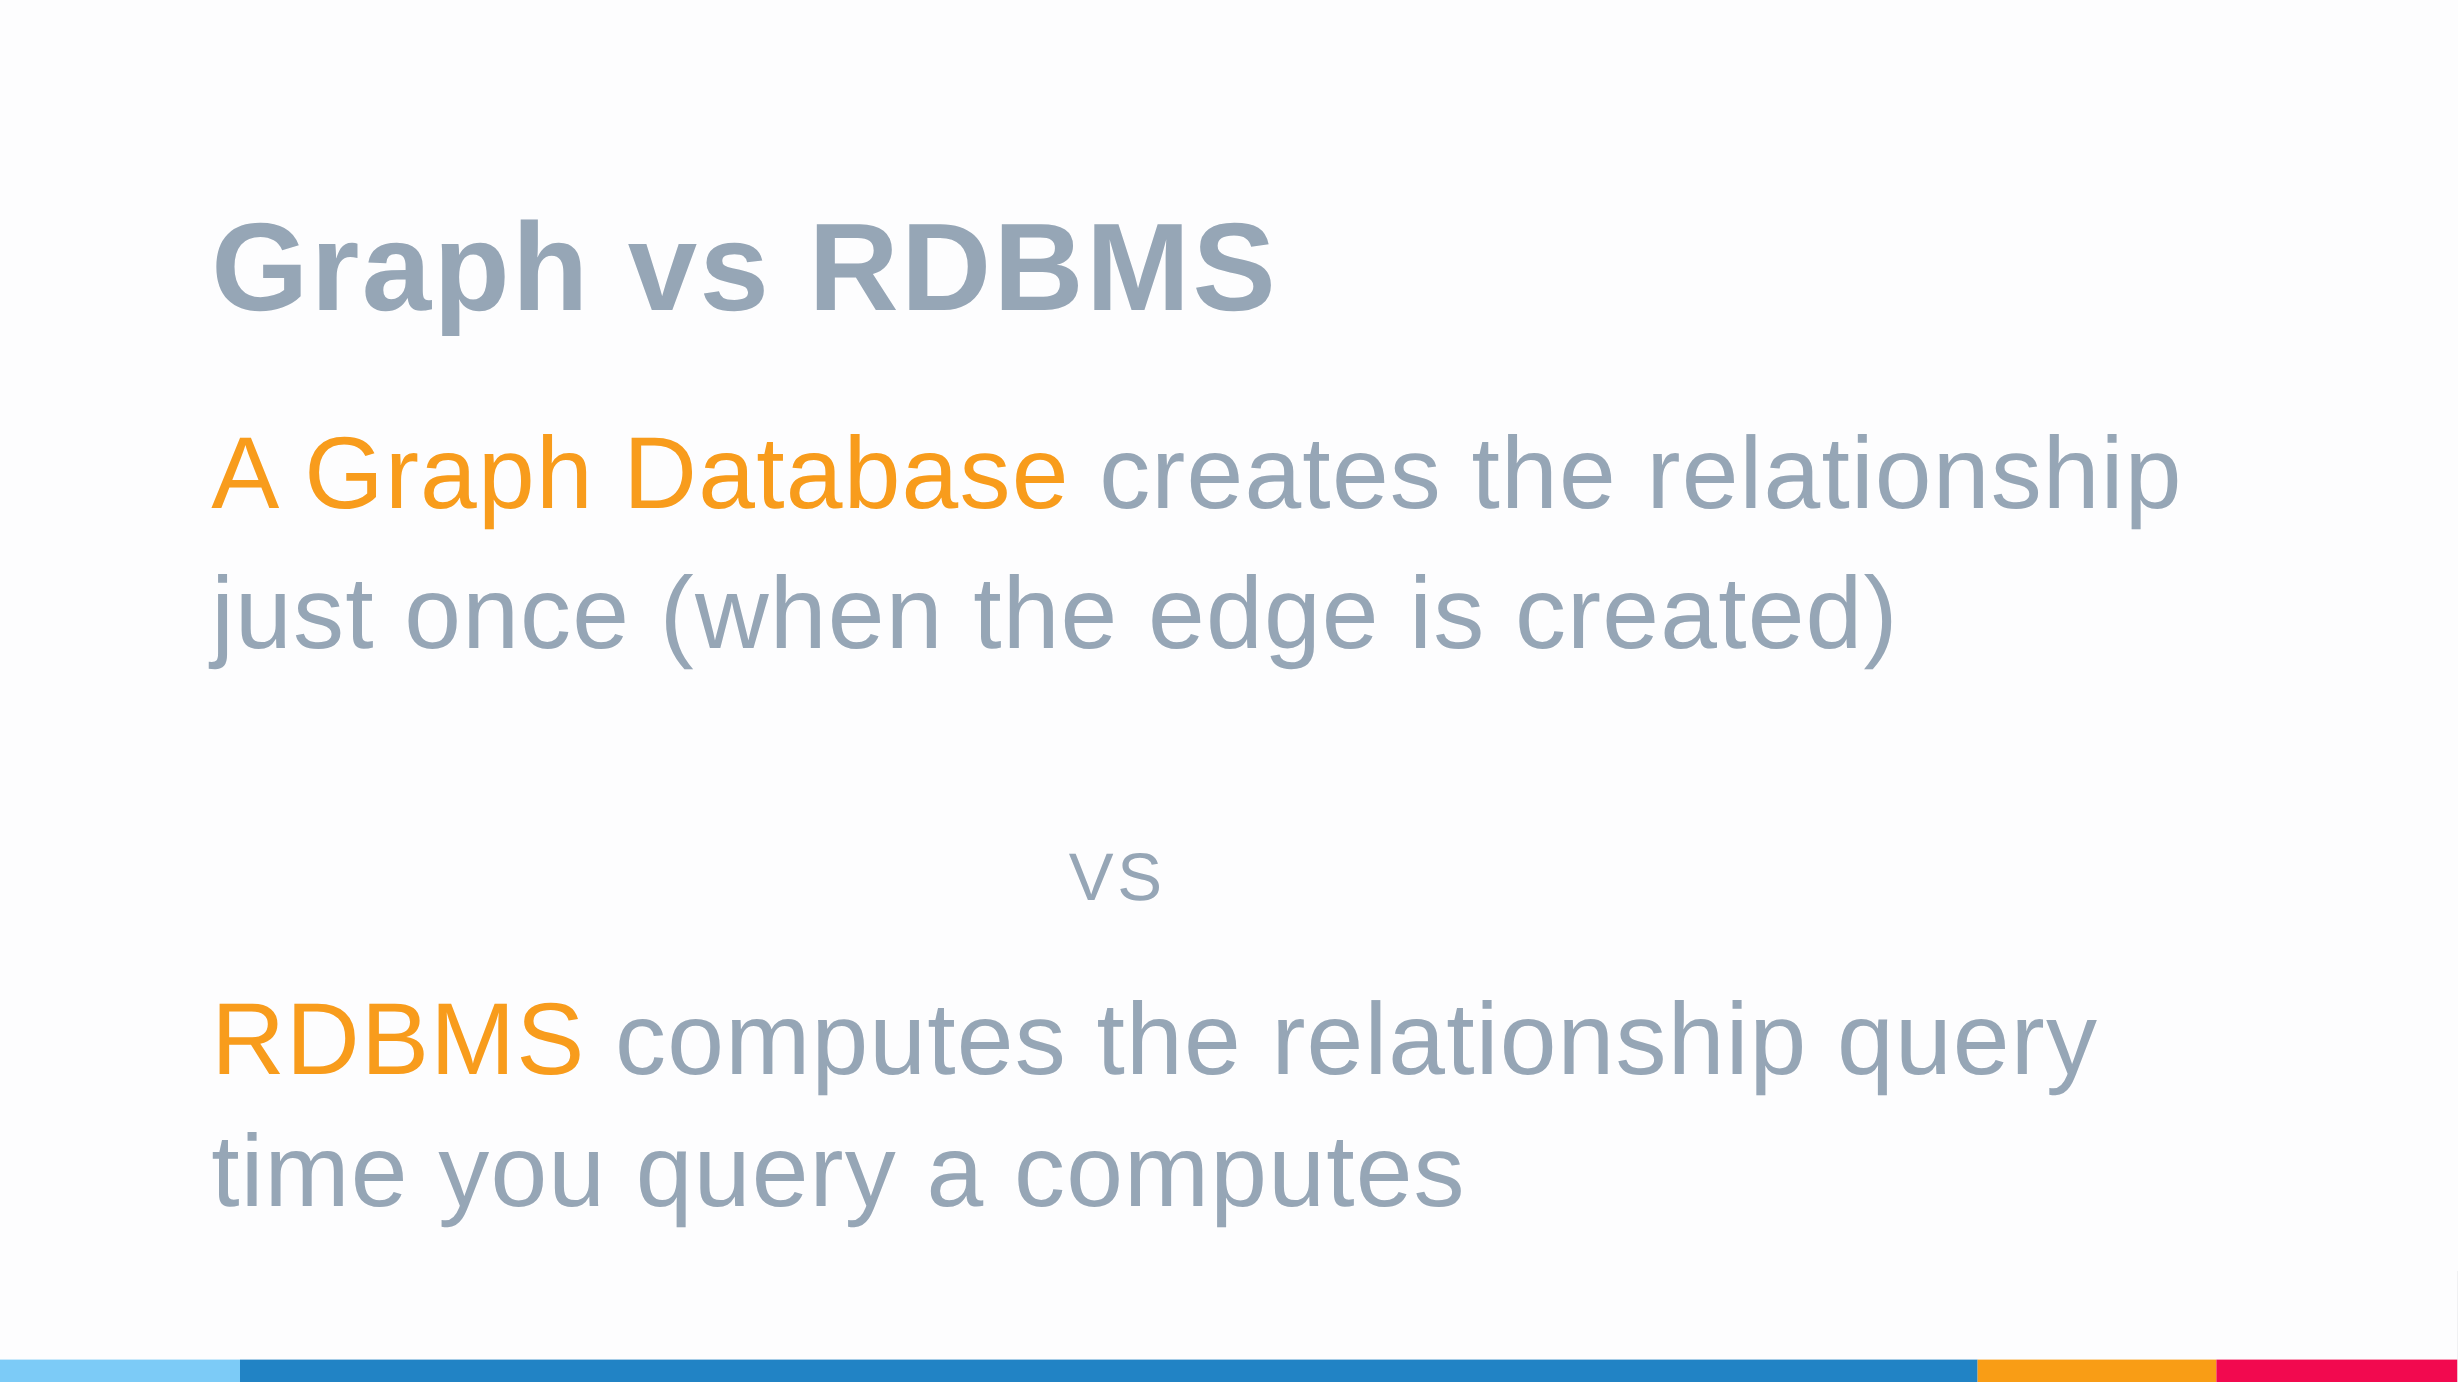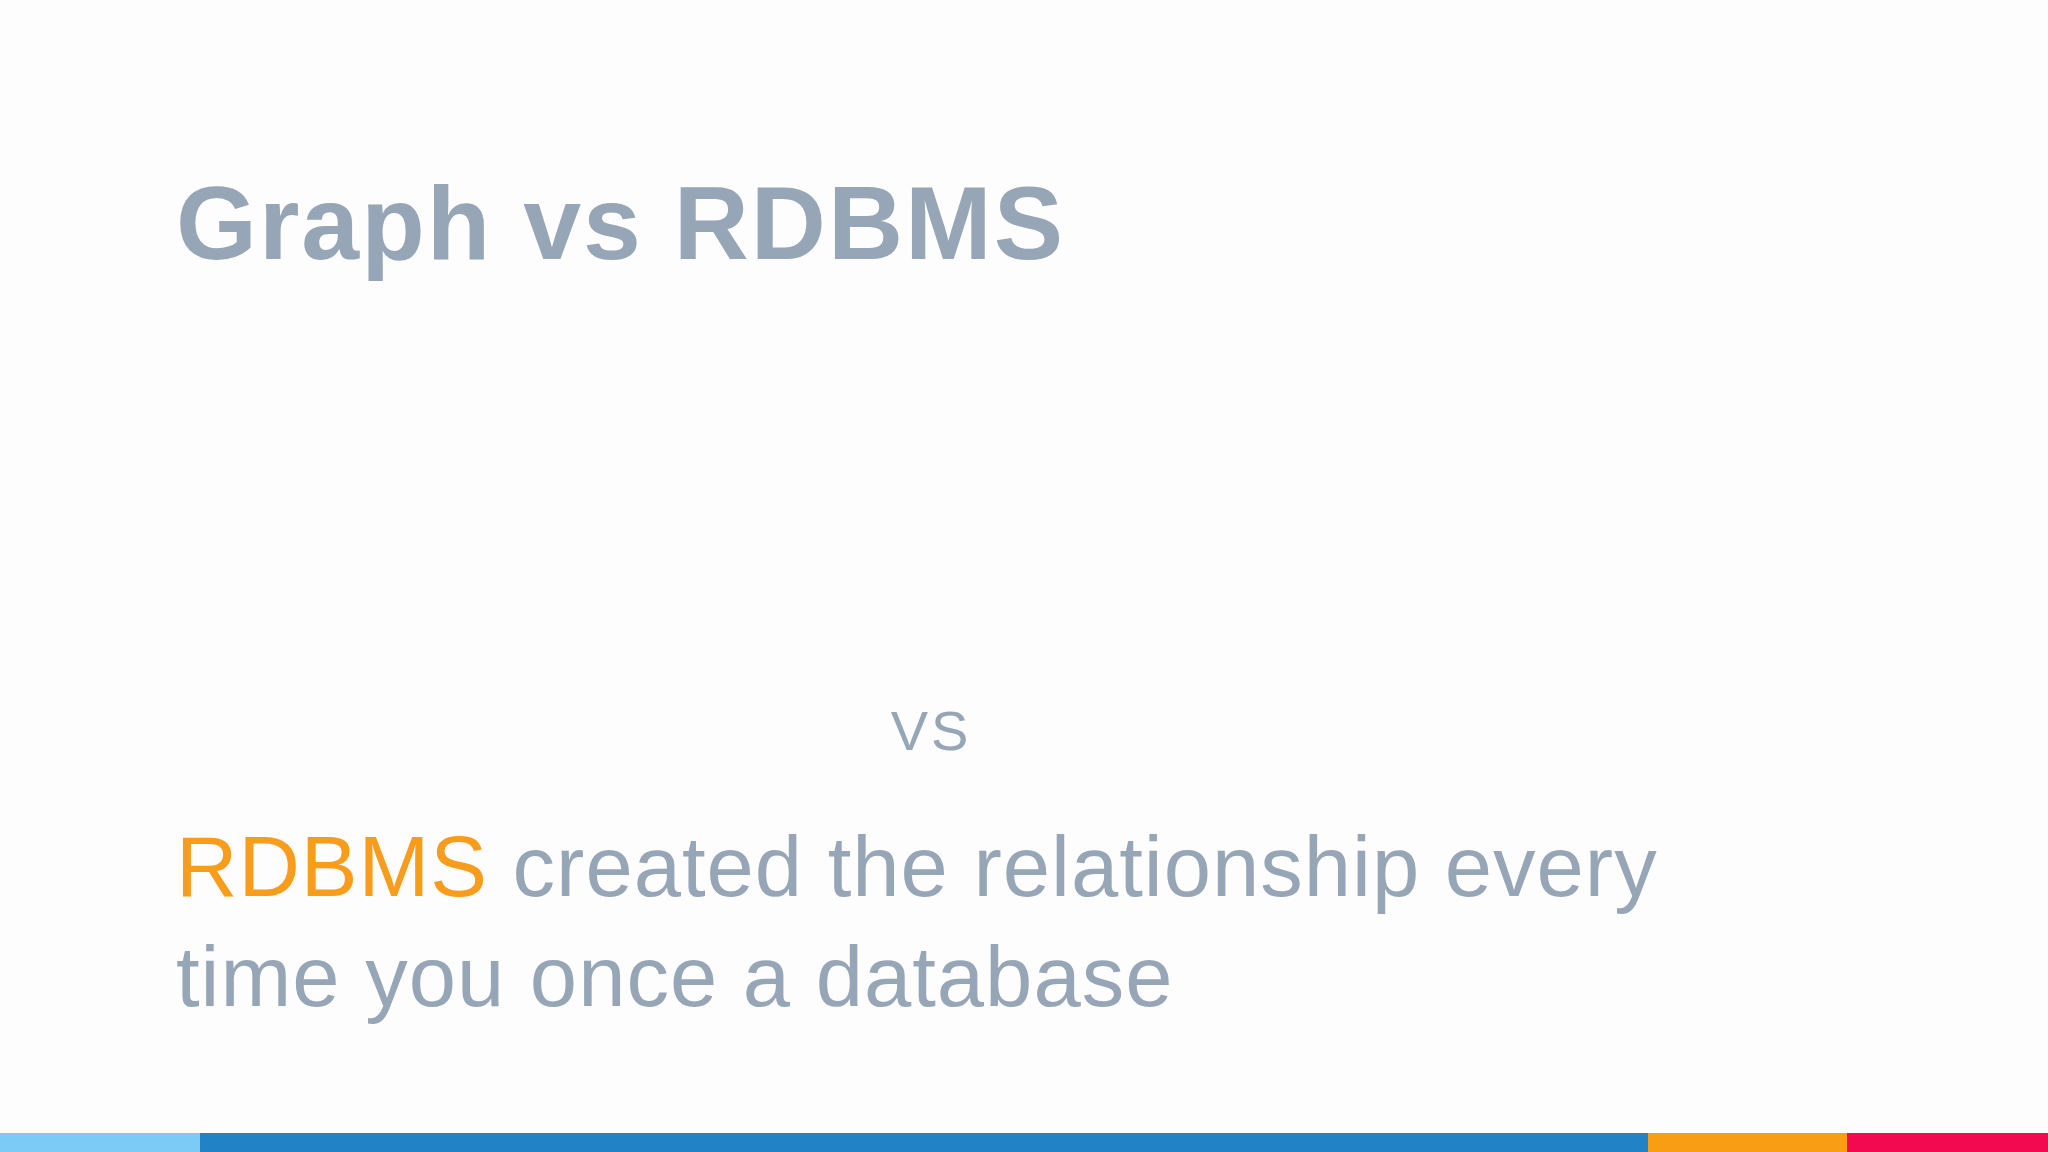--- a/index.html
+++ b/index.html
@@ -66,26 +66,30 @@
   .seg-orange    { width: 199px; }
   .seg-pink      { width: 201px; }
 </style>
 </head>
 <body>
 
 <div class="slide">
 
   <h1 class="slide-title">Graph vs RDBMS</h1>
 
+  <div class="body-block para-1">
+    <div><span class="accent">A Graph Database</span><span> creates the relationship</span></div>
+    <div>just once (when the edge is created)</div>
+  </div>
 
   <div class="vs-separator">VS</div>
 
   <div class="body-block para-2">
-    <div><span class="accent">RDBMS</span><span> created the relationship every</span></div>
-    <div>time you once a database</div>
+    <div><span class="accent">RDBMS</span><span> computes the relationship query</span></div>
+    <div>time you query a computes</div>
   </div>
 
   <div class="footer-bar">
     <div class="footer-segment seg-lightblue" style="background: rgb(124, 203, 247);"></div>
     <div class="footer-segment seg-blue" style="background: rgb(33, 131, 197);"></div>
     <div class="footer-segment seg-orange" style="background: rgb(249, 157, 21);"></div>
     <div class="footer-segment seg-pink" style="background: rgb(242, 9, 79);"></div>
   </div>
 
 </div>

